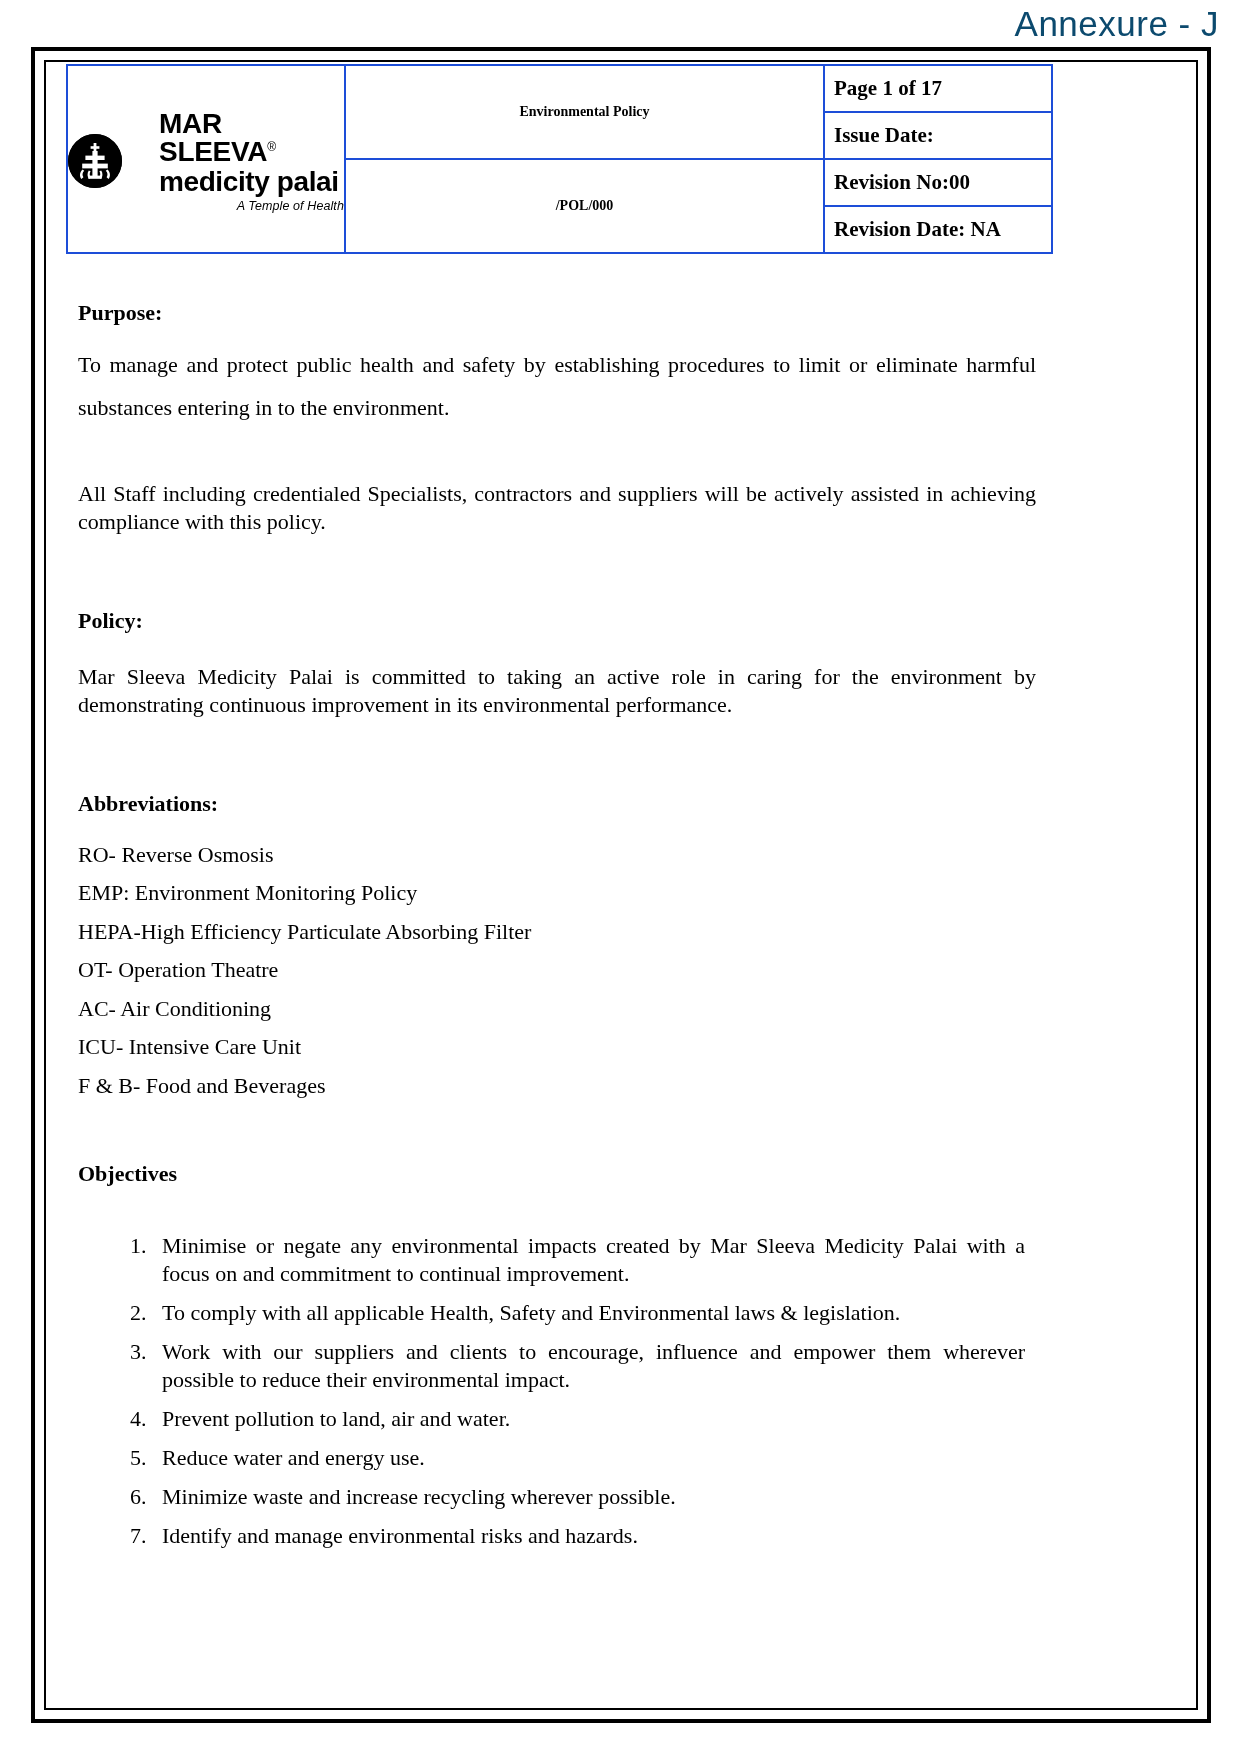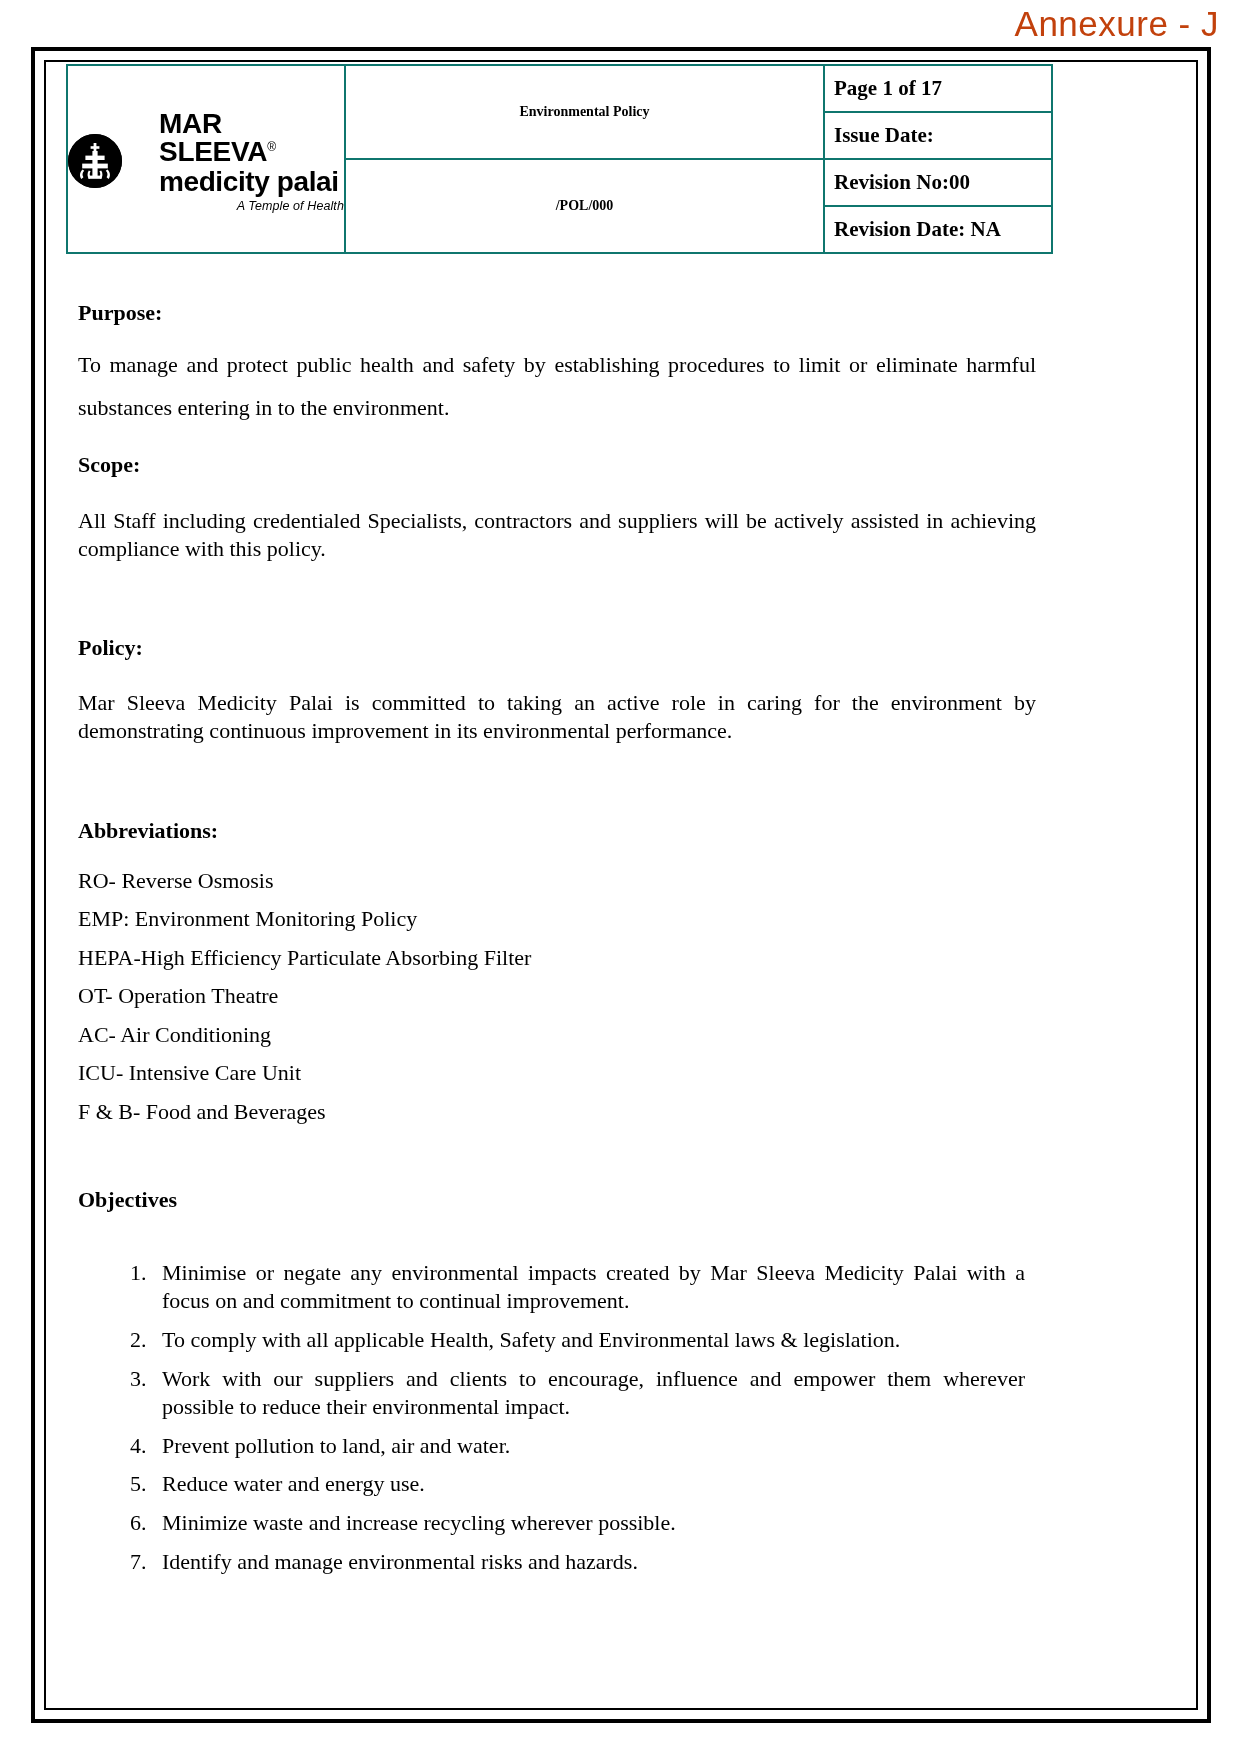--- a/index.html
+++ b/index.html
@@ -25,21 +25,21 @@
     height: 50px;
     text-align: right;
     padding-right: 22px;
     box-sizing: border-box;
   }
   .annexure-label {
     font-family: "Liberation Sans", "DejaVu Sans", sans-serif;
     font-size: 35px;
     letter-spacing: 0.5px;
     line-height: 47px;
-    color: #c2410c;
+    color: #0c4a6e;
   }
 
   
   .page-frame {
     position: absolute;
     top: 47px;
     left: 31px;
     width: 1180px;
     height: 1676px;
     border: 4px solid #000;
@@ -63,21 +63,21 @@
     width: 970px;
   }
 
   
   table.header-table {
     border-collapse: collapse;
     width: 970px;
     table-layout: fixed;
   }
   table.header-table td {
-    border: 2px solid #0f766e;
+    border: 2px solid #1d4ed8;
     padding: 0;
     vertical-align: middle;
   }
   .cell-logo {
     width: 276px;
     text-align: center;
     padding: 6px 0 !important;
   }
   .cell-title {
     width: 477px;
@@ -257,21 +257,20 @@
     </tbody>
   </table>
 
   <div class="body-area">
 
     <h2 class="section-heading">Purpose:</h2>
     <div class="sp-18"></div>
     <p class="para para-loose">To manage and protect public health and safety by establishing procedures to limit or eliminate harmful substances entering in to the environment.</p>
 
     <div class="sp-22"></div>
-    <h2 class="section-heading">Scope:</h2>
     <div class="sp-28"></div>
     <p class="para para-tight">All Staff including credentialed Specialists, contractors and suppliers will be actively assisted in achieving compliance with this policy.</p>
 
     <div class="sp-72"></div>
     <h2 class="section-heading">Policy:</h2>
     <div class="sp-28"></div>
     <p class="para para-tight">Mar Sleeva Medicity Palai is committed to taking an active role in caring for the environment by demonstrating continuous improvement in its environmental performance.</p>
 
     <div class="sp-72"></div>
     <h2 class="section-heading">Abbreviations:</h2>

